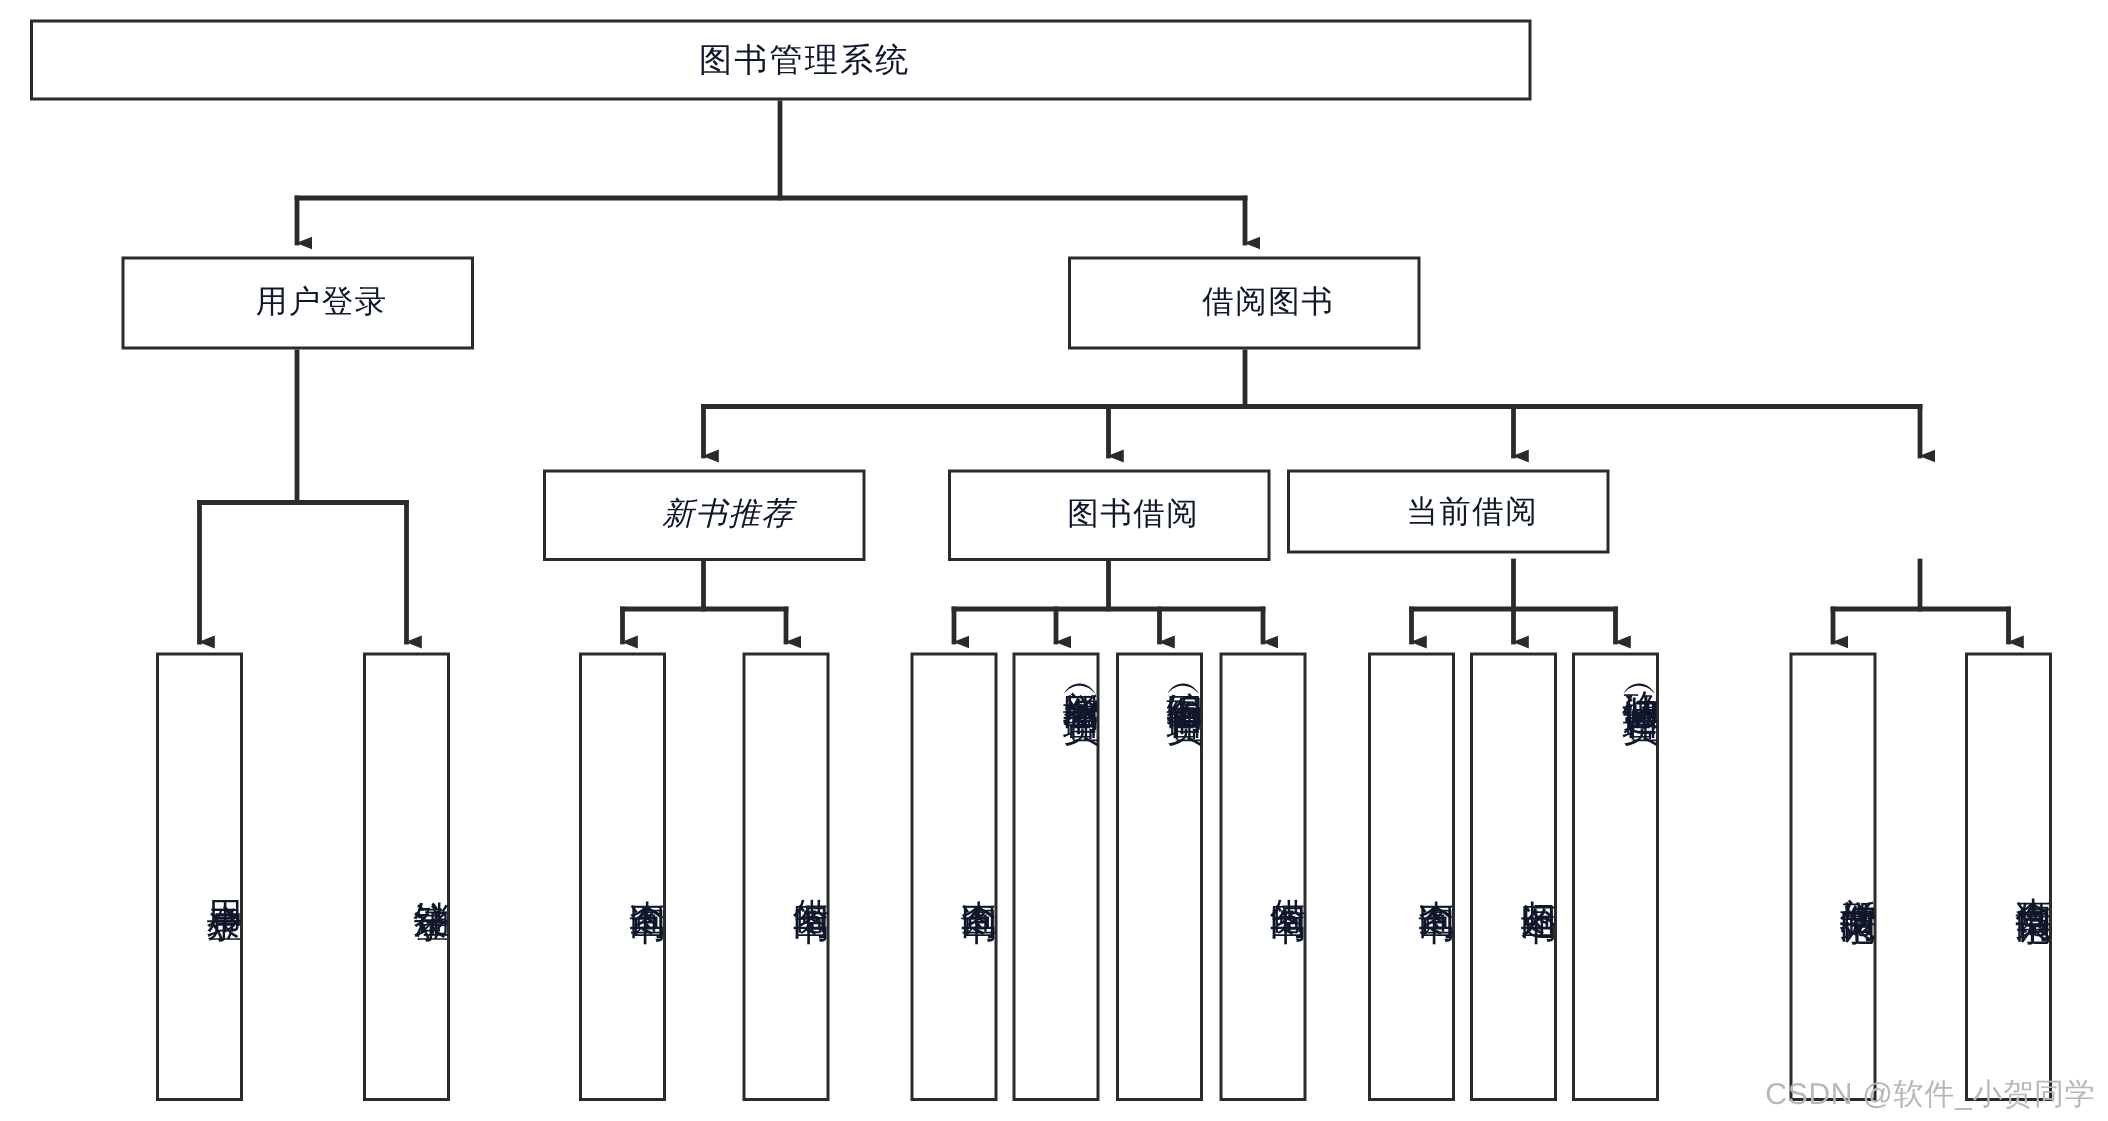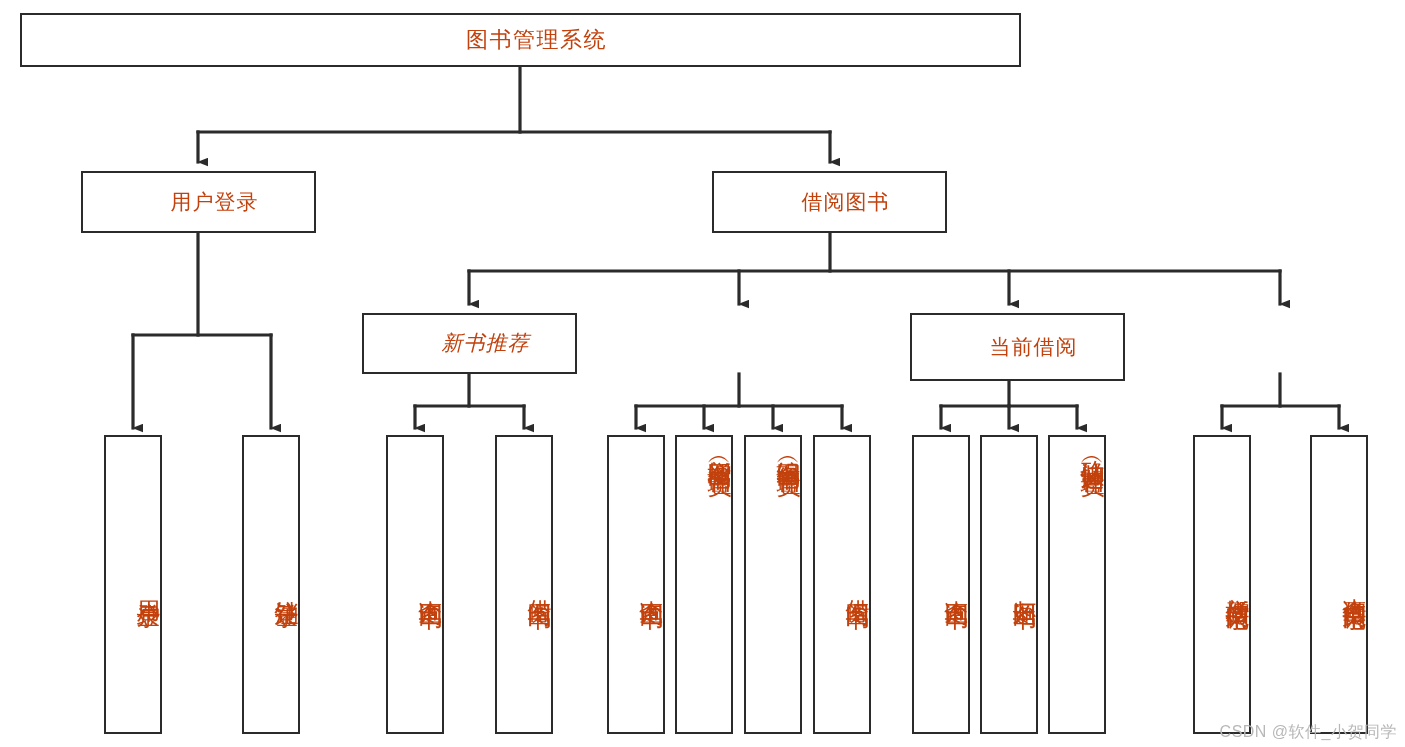--- a/index.html
+++ b/index.html
@@ -14,21 +14,21 @@
   svg#edges{position:absolute;left:0;top:0;width:1405px;height:747px;pointer-events:none;}
 
   .node{
     position:absolute;
     box-sizing:border-box;
     background:#ffffff;
     border:2.5px solid #2b2b2b;
     display:flex;
     align-items:center;
     justify-content:center;
-    color:#c2410c;
+    color:#0f172a;
     padding-left:32px;
   }
   .node .lbl{
     display:block;
     text-align:center;
     line-height:1.15;
     white-space:nowrap;
   }
 
   
@@ -51,21 +51,21 @@
     line-height:1.05;
     letter-spacing:2px;
     white-space:nowrap;
   }
   .node.v.center{align-items:center;padding-top:0;}
 
   #watermark{
     position:absolute;
     right:8px;
     bottom:4px;
-    font-size:16px;
+    font-size:20px;
     color:#b8b8b8;
     letter-spacing:0.5px;
     white-space:nowrap;
   }
 </style>
 </head>
 <body>
 
 <div id="diagram">
 
@@ -126,21 +126,24 @@
   <div class="node h" style="left:81px;top:171px;width:235px;height:62px;">
     <span class="lbl">用户登录</span>
   </div>
   <div class="node h" style="left:712px;top:171px;width:235px;height:62px;">
     <span class="lbl">借阅图书</span>
   </div>
 
   <div class="node h" style="left:362px;top:313px;width:215px;height:61px;font-style:italic;">
     <span class="lbl">新书推荐</span>
   </div>
-  <div class="node h" style="left:910px;top:313px;width:215px;height:68px;font-family:Liberation Serif, serif;">
+  <div class="node h" style="left:632px;top:313px;width:215px;height:61px;">
+    <span class="lbl">图书借阅</span>
+  </div>
+  <div class="node h" style="left:858px;top:313px;width:215px;height:56px;font-family:Liberation Serif, serif;">
     <span class="lbl">当前借阅</span>
   </div>
 
   <div class="node v center" style="left:104px;top:435px;width:58px;height:299px;">
     <span class="lbl">用户登录</span>
   </div>
   <div class="node v center" style="left:242px;top:435px;width:58px;height:299px;">
     <span class="lbl">注销登录</span>
   </div>
 

